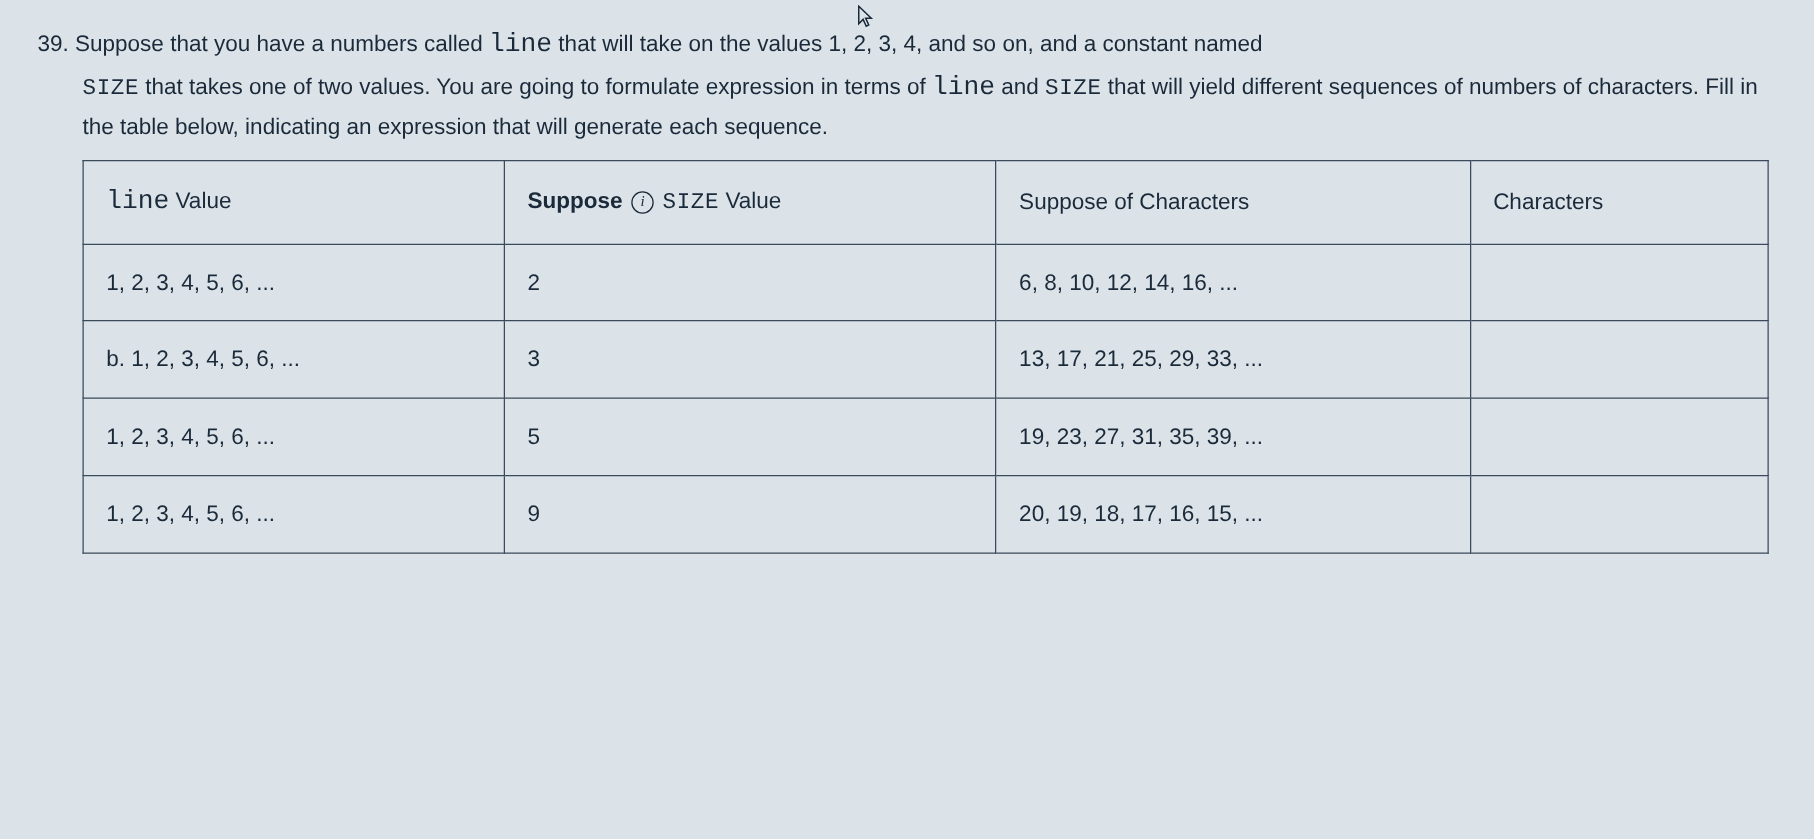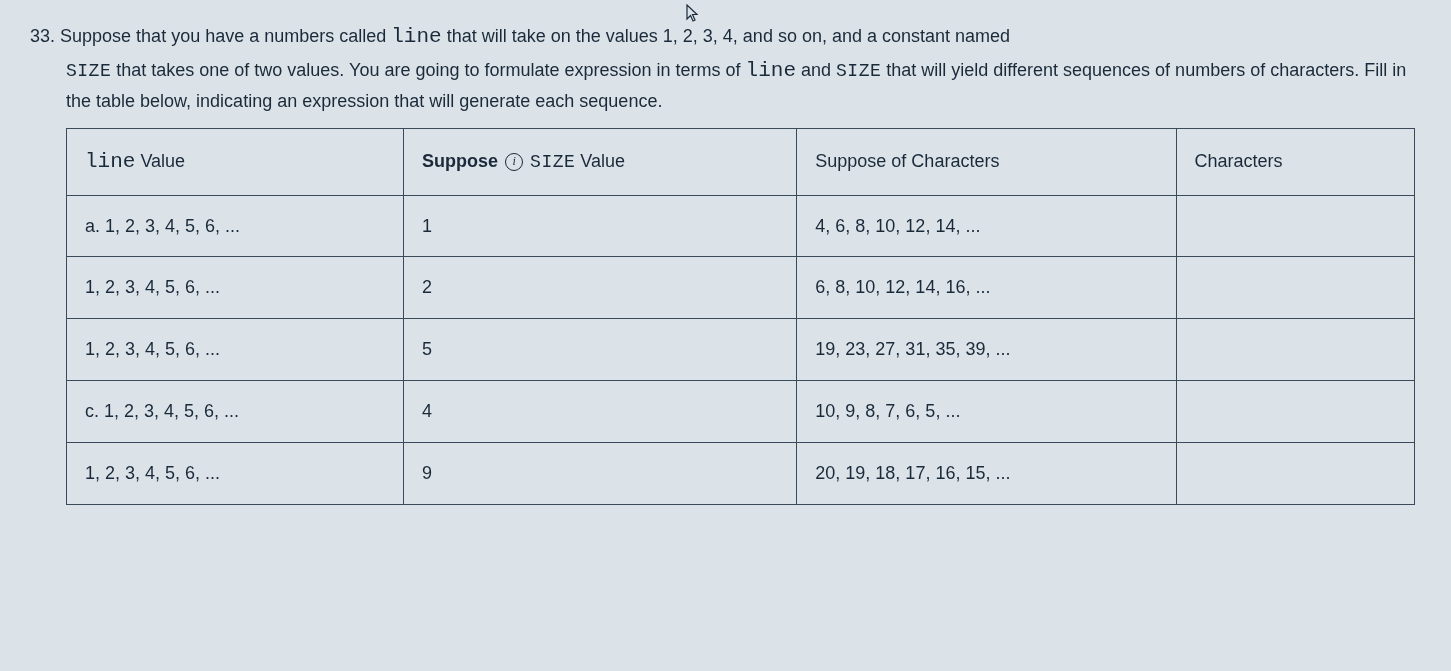--- a/index.html
+++ b/index.html
@@ -81,21 +81,21 @@
 </head>
 <body>
 
 <div class="cursor">
   <svg width="16" height="20" viewBox="0 0 16 20">
     <path d="M1 1 L1 15 L4.5 11.5 L7 17 L9 16 L6.5 10.5 L11 10.5 Z" fill="none" stroke="#1a2a3a" stroke-width="1.2"></path>
   </svg>
 </div>
 
 <div class="question">
-  <span class="question-number">33.</span>
+  <span class="question-number">39.</span>
   <span>Suppose that you have a numbers called </span><span class="code-inline">line</span><span> that will take on the values 1, 2, 3, 4, and so on, and a constant named </span>
   <div class="indent">
     <span class="small-caps">SIZE</span><span> that takes one of two values. You are going to formulate expression in terms of </span><span class="code-inline">line</span><span> and </span><span class="small-caps">SIZE</span><span> that will yield different sequences of numbers of characters. Fill in the table below, indicating an expression that will generate each sequence.</span>
   </div>
 </div>
 
 <table>
   <thead>
     <tr>
       <th class="col-line">
@@ -104,41 +104,35 @@
       <th class="col-size">
         <b><span>Suppose </span></b><span class="info-icon">i</span>
         <span class="small-caps">SIZE</span><span> Value</span>
       </th>
       <th class="col-chars">Suppose of Characters</th>
       <th class="col-expr">Characters</th>
     </tr>
   </thead>
   <tbody>
     <tr>
-      <td>a. 1, 2, 3, 4, 5, 6, ...</td>
-      <td>1</td>
-      <td>4, 6, 8, 10, 12, 14, ...</td>
-      <td></td>
-    </tr>
-    <tr>
       <td>1, 2, 3, 4, 5, 6, ...</td>
       <td>2</td>
       <td>6, 8, 10, 12, 14, 16, ...</td>
       <td></td>
     </tr>
     <tr>
+      <td>b. 1, 2, 3, 4, 5, 6, ...</td>
+      <td>3</td>
+      <td>13, 17, 21, 25, 29, 33, ...</td>
+      <td></td>
+    </tr>
+    <tr>
       <td>1, 2, 3, 4, 5, 6, ...</td>
       <td>5</td>
       <td>19, 23, 27, 31, 35, 39, ...</td>
-      <td></td>
-    </tr>
-    <tr>
-      <td>c. 1, 2, 3, 4, 5, 6, ...</td>
-      <td>4</td>
-      <td>10, 9, 8, 7, 6, 5, ...</td>
       <td></td>
     </tr>
     <tr>
       <td>1, 2, 3, 4, 5, 6, ...</td>
       <td>9</td>
       <td>20, 19, 18, 17, 16, 15, ...</td>
       <td></td>
     </tr>
   </tbody>
 </table>

